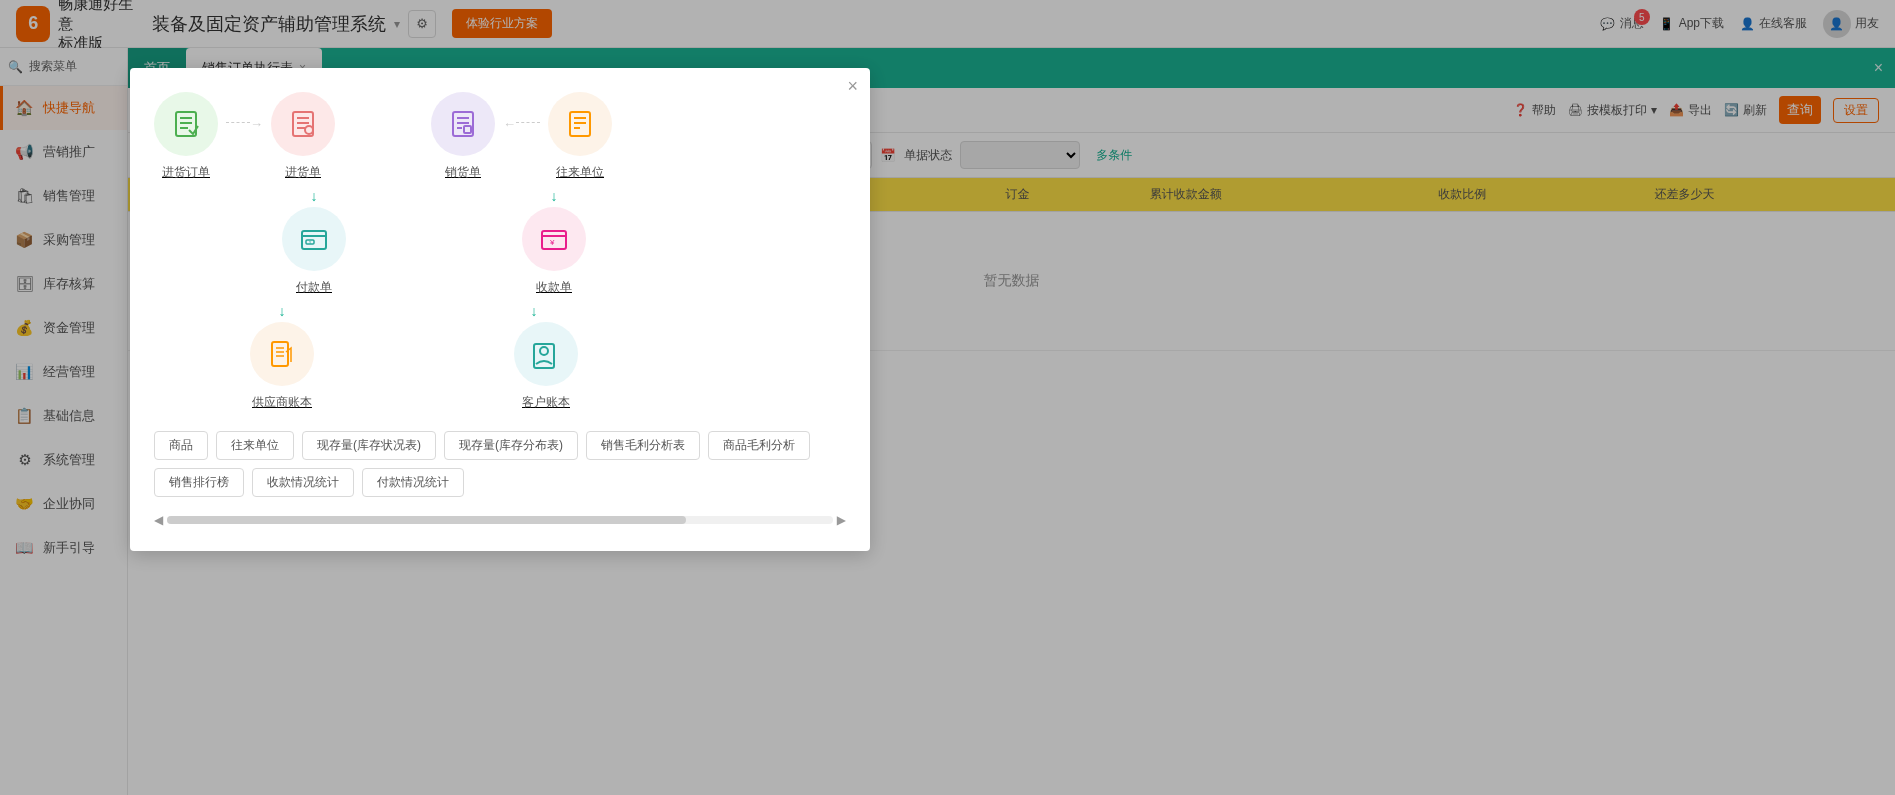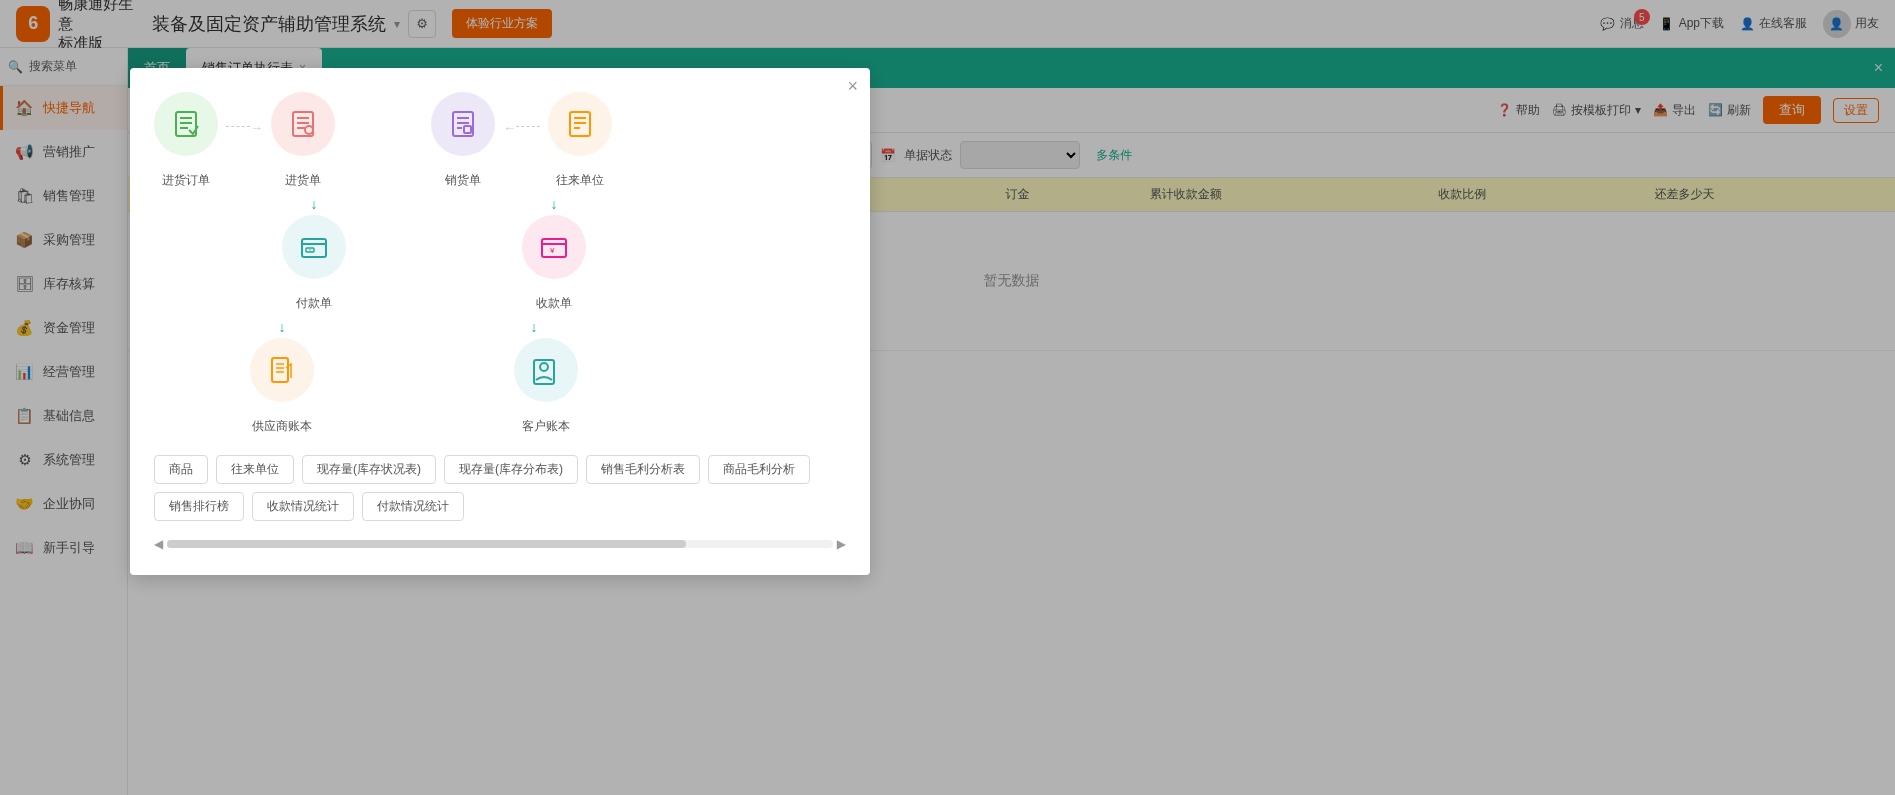--- a/index.html
+++ b/index.html
@@ -38,43 +38,43 @@
     
     .sidebar-search { padding: 10px 8px; border-bottom: 1px solid #f0f0f0; display: flex; align-items: center; gap: 6px; color: #666; font-size: 12px; cursor: pointer; }
     .sidebar-menu-item { display: flex; align-items: center; gap: 8px; padding: 12px 8px 12px 12px; cursor: pointer; color: #555; font-size: 13px; border-left: 3px solid transparent; }
     .sidebar-menu-item.active { color: #ff6600; border-left: 3px solid #ff6600; background: #fff5f0; }
     .menu-icon { width: 20px; height: 20px; display: flex; align-items: center; justify-content: center; font-size: 15px; }
 
     
     .content-header { background: white; padding: 8px 16px; display: flex; align-items: center; gap: 8px; border-bottom: 1px solid #e8e8e8; flex-shrink: 0; }
     .content-header-right { margin-left: auto; display: flex; align-items: center; gap: 12px; }
     .header-btn { display: flex; align-items: center; gap: 4px; color: #555; font-size: 12px; cursor: pointer; }
-    .query-btn { background: #ff6600; color: white; border: none; padding: 5px 16px; border-radius: 4px; cursor: pointer; font-size: 13px; }
+    .query-btn { background: #ff6600; color: white; border: none; padding: 5px 8px; border-radius: 4px; cursor: pointer; font-size: 13px; }
     .set-btn { background: white; color: #ff6600; border: 1px solid #ff6600; padding: 3px 10px; border-radius: 4px; cursor: pointer; font-size: 12px; }
 
     
     .filter-row { background: white; padding: 8px 16px; display: flex; align-items: center; gap: 8px; border-bottom: 1px solid #e8e8e8; flex-shrink: 0; flex-wrap: wrap; }
     .filter-input { border: 1px solid #d9d9d9; border-radius: 4px; padding: 4px 8px; font-size: 12px; height: 28px; color: #999; }
     .filter-label { font-size: 12px; color: #555; }
     .filter-select { border: 1px solid #d9d9d9; border-radius: 4px; padding: 4px 8px; font-size: 12px; height: 28px; min-width: 120px; }
     .more-conditions { color: #1ab394; font-size: 12px; cursor: pointer; margin-left: 8px; }
     .calendar-icon { color: #999; }
 
     
     .table-wrapper { flex: 1; overflow: auto; background: white; margin: 0; }
     table { width: 100%; border-collapse: collapse; font-size: 12px; }
-    thead th { background: #fef9c3; padding: 8px 12px; text-align: left; border-bottom: 1px solid #e8e8e8; white-space: nowrap; color: #555; font-weight: 500; }
+    thead th { background: #fde047; padding: 8px 12px; text-align: left; border-bottom: 1px solid #e8e8e8; white-space: nowrap; color: #555; font-weight: 500; }
     tbody tr td { padding: 8px 12px; border-bottom: 1px solid #f0f0f0; }
     .no-data { text-align: center; padding: 60px; color: #999; font-size: 14px; }
 
     
     .modal-overlay { position: fixed; top: 0; left: 0; right: 0; bottom: 0; background: rgba(0,0,0,0.3); z-index: 100; display: flex; align-items: flex-start; justify-content: flex-start; }
     .modal { position: absolute; top: 68px; left: 130px; width: 740px; background: white; border-radius: 4px; box-shadow: 0 4px 20px rgba(0,0,0,0.2); padding: 24px; }
     .modal-close { position: absolute; top: 8px; right: 12px; cursor: pointer; color: #999; font-size: 18px; }
-    .flow-node { display: flex; flex-direction: column; align-items: center; gap: 16px; }
+    .flow-node { display: flex; flex-direction: column; align-items: center; gap: 8px; text-decoration: underline; }
     .flow-circle { width: 64px; height: 64px; border-radius: 50%; display: flex; align-items: center; justify-content: center; font-size: 26px; }
     .flow-circle.green { background: #e8f8e8; }
     .flow-circle.red { background: #fde8e8; }
     .flow-circle.purple { background: #ede8f8; }
     .flow-circle.orange { background: #fdf3e8; }
     .flow-circle.teal { background: #e8f6f8; }
     .flow-circle.pink { background: #fde8f0; }
     .flow-label { font-size: 12px; color: #555; text-align: center; }
 
     

